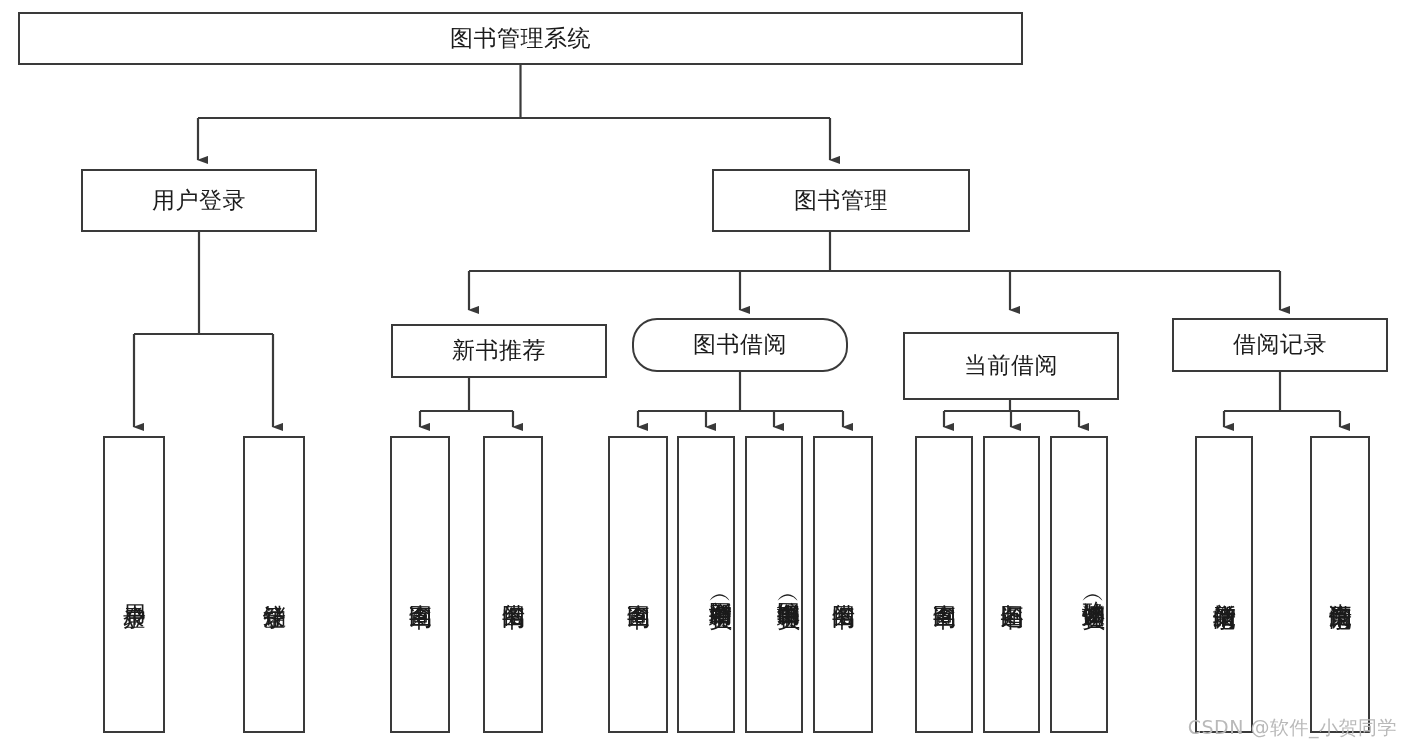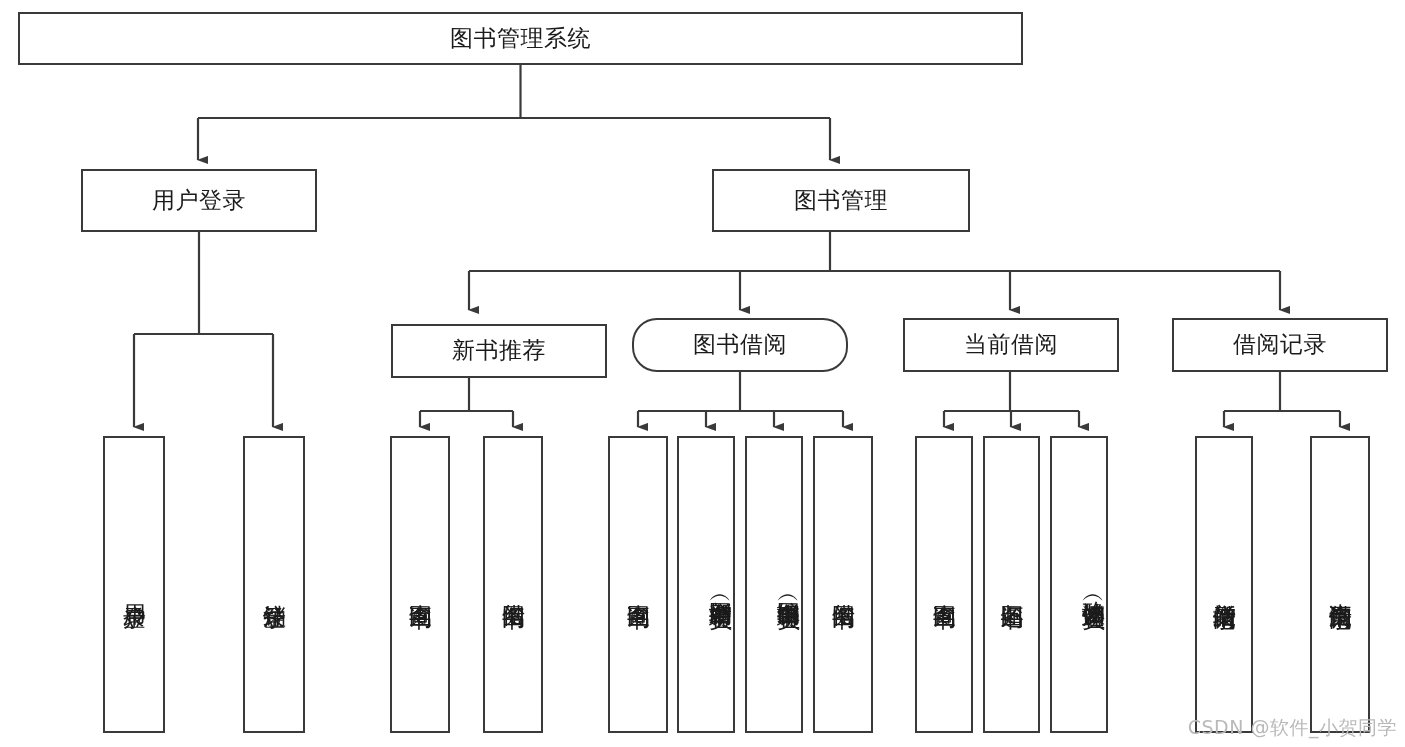--- a/index.html
+++ b/index.html
@@ -139,21 +139,21 @@
   <div class="node horiz" style="left:712px; top:169px; width:258px; height:63px;">
     <span>图书管理</span>
   </div>
 
   <div class="node horiz" style="left:362px; top:324px; width:216px; height:54px;margin-left:29px;">
     <span>新书推荐</span>
   </div>
   <div class="node horiz" style="left:632px; top:318px; width:216px; height:54px;border-radius:25px;">
     <span>图书借阅</span>
   </div>
-  <div class="node horiz" style="left:903px; top:318px; width:216px; height:54px;">
+  <div class="node horiz" style="left:903px; top:332px; width:216px; height:68px;">
     <span>当前借阅</span>
   </div>
   <div class="node horiz" style="left:1172px; top:318px; width:216px; height:54px;">
     <span>借阅记录</span>
   </div>
 
   <div class="node vert center-text" style="left:103px; top:436px; width:62px; height:297px;">
     <span class="vlabel">用户登录</span>
   </div>
   <div class="node vert center-text" style="left:243px; top:436px; width:62px; height:297px;">

